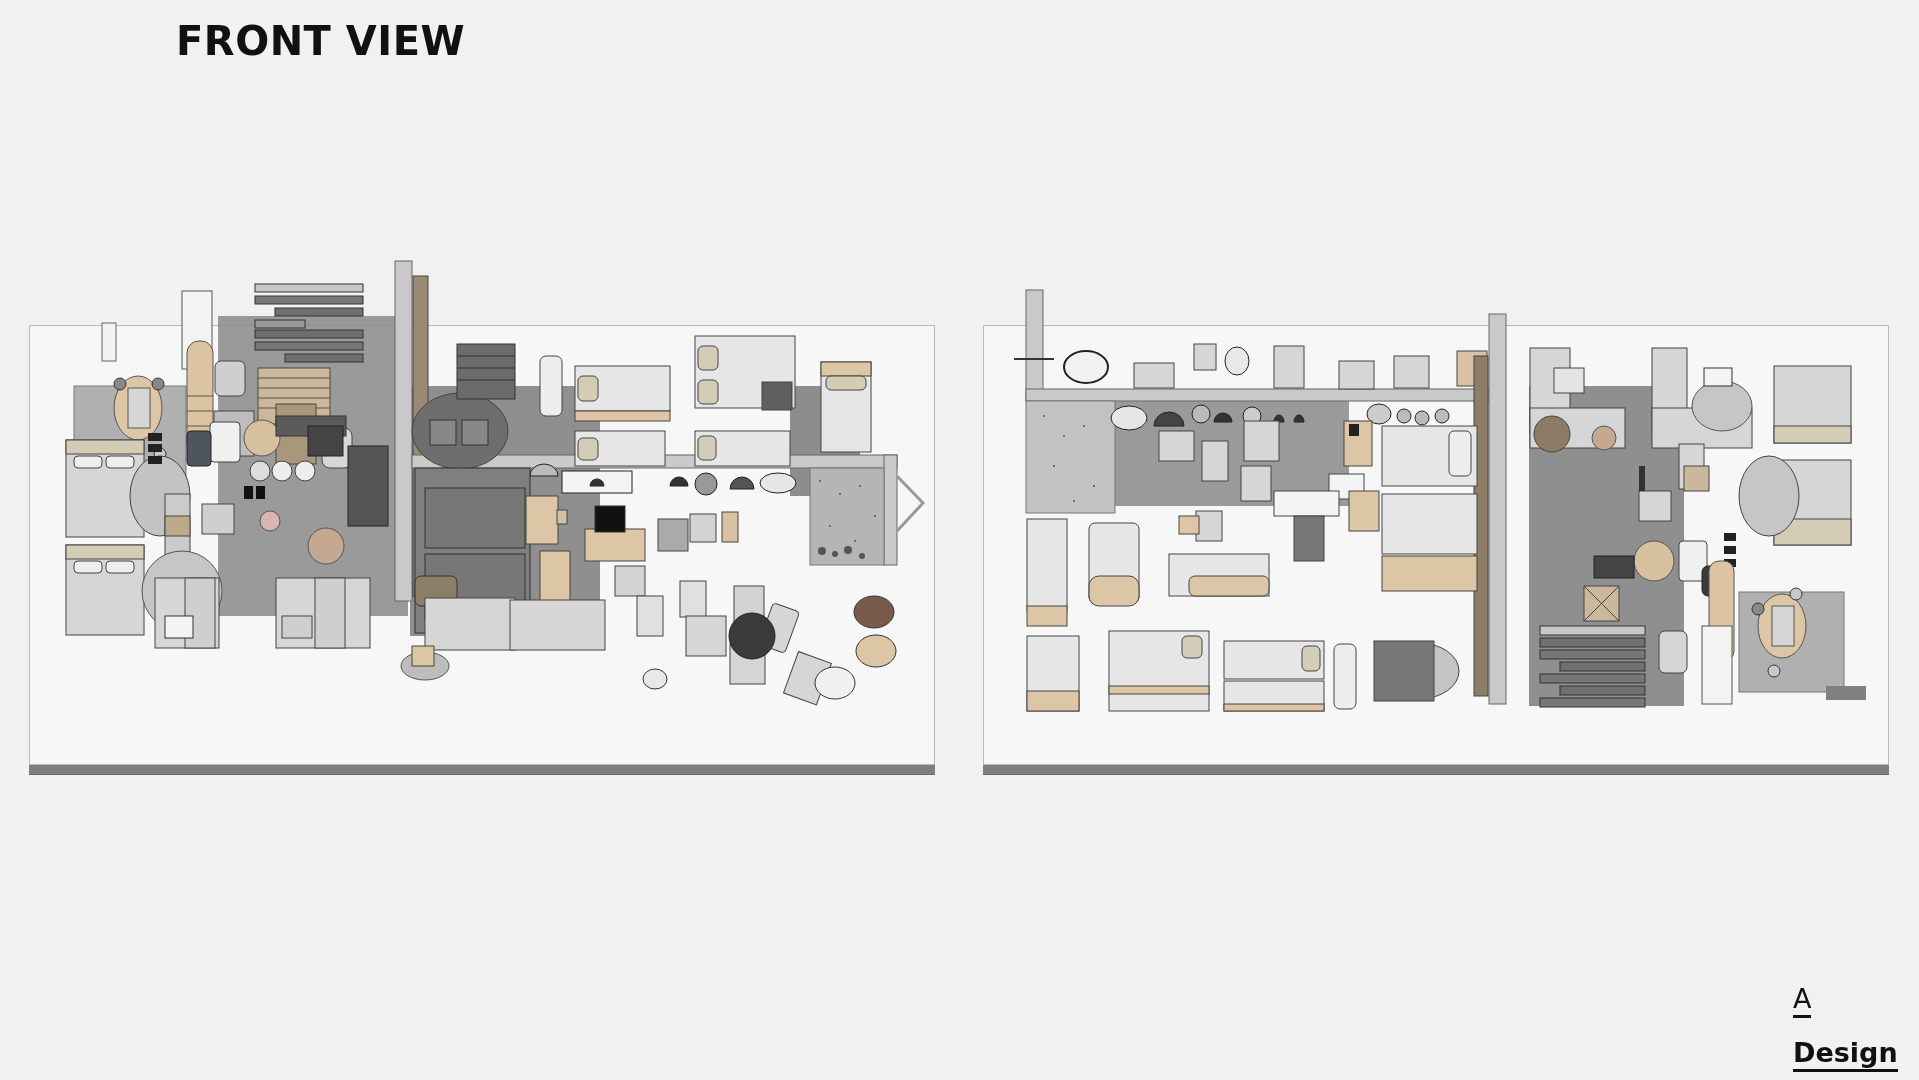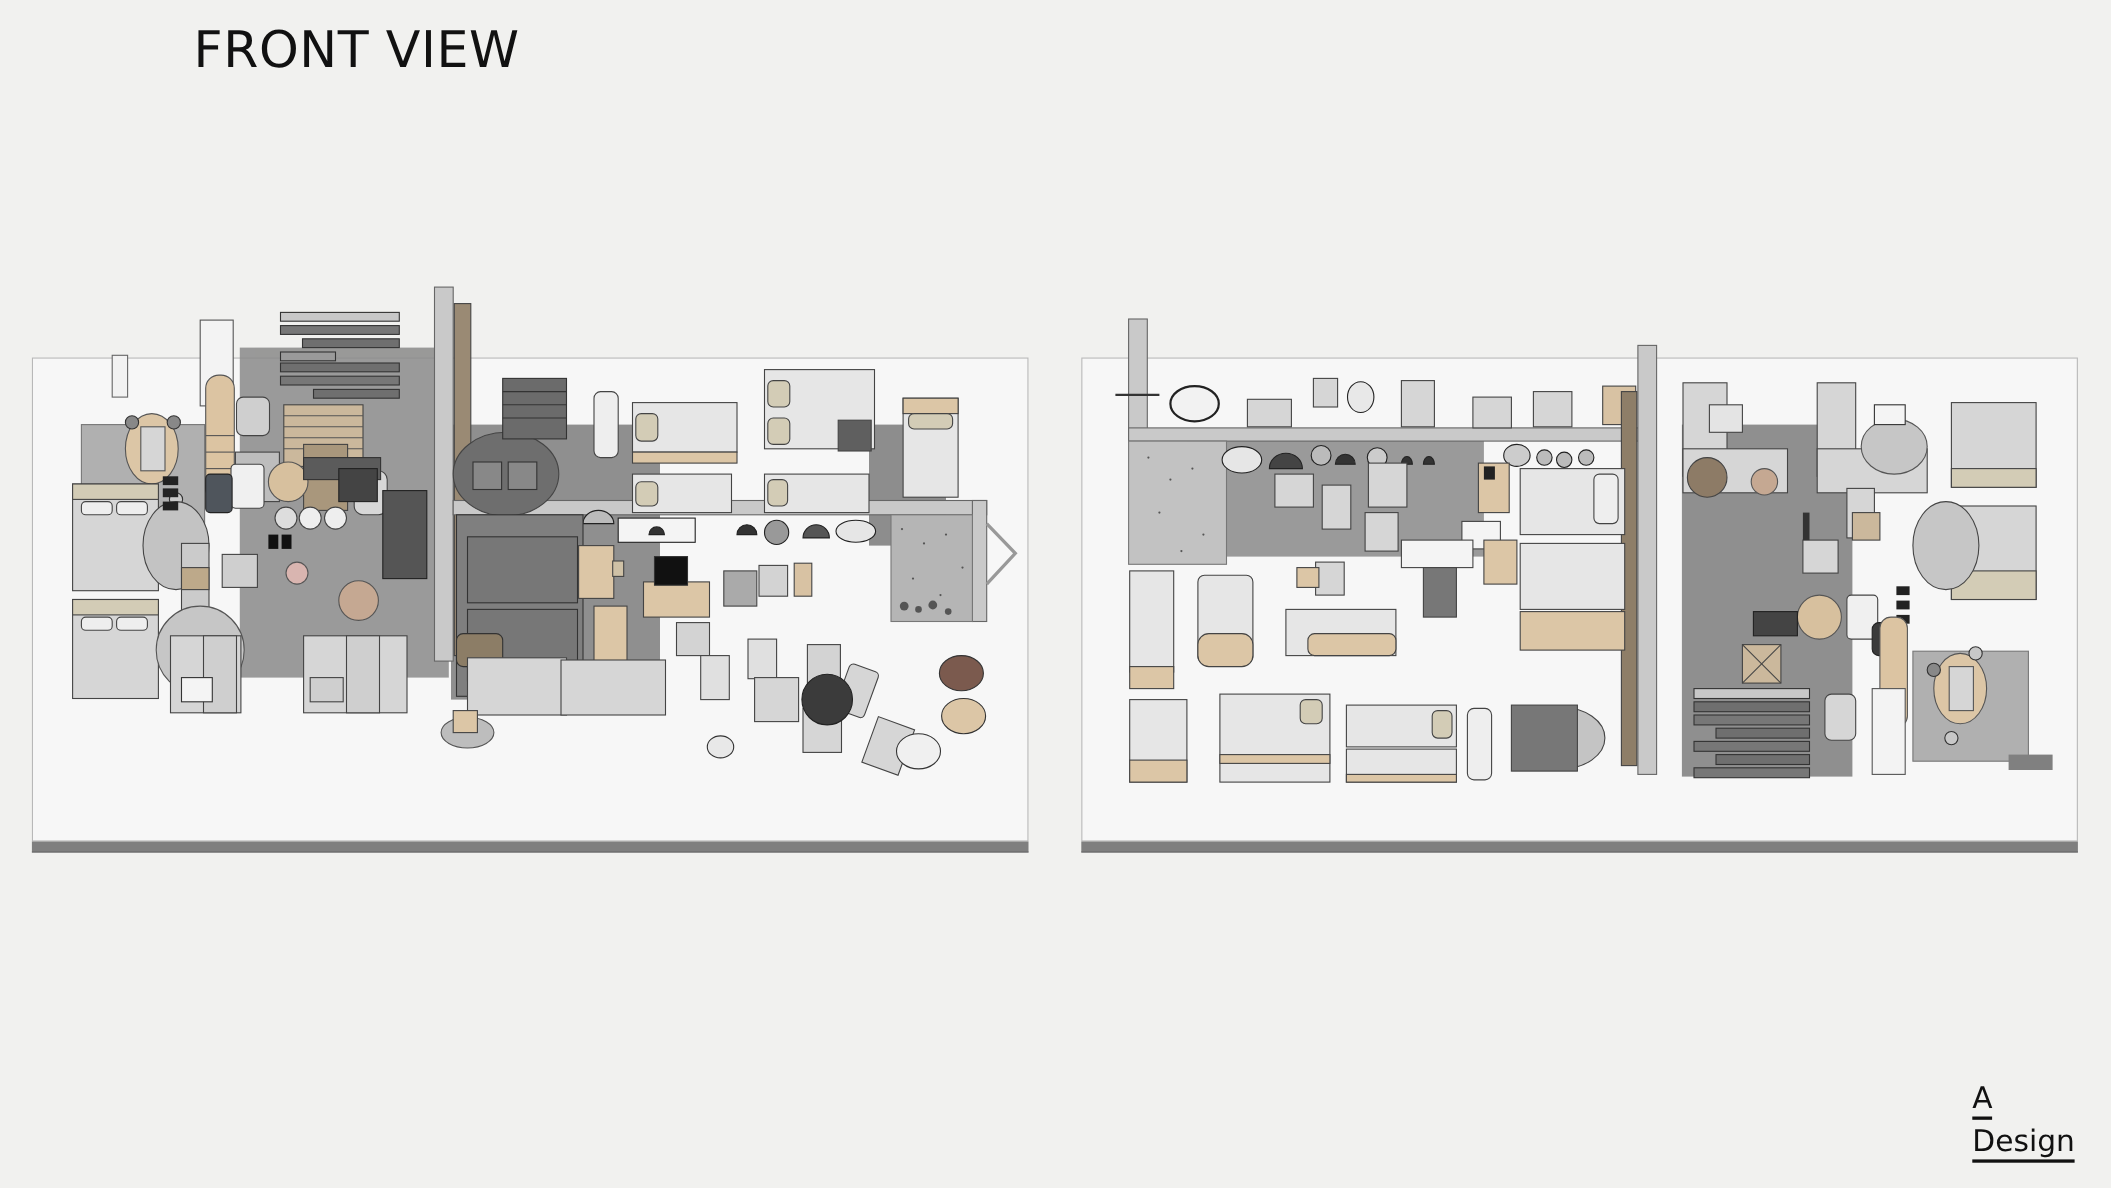--- a/index.html
+++ b/index.html
@@ -1,23 +1,23 @@
 <!DOCTYPE html>
 <html><head>
 <meta charset="utf-8">
 <style>
   html, body { margin:0; padding:0; }
   body { width:1919px; height:1080px; background:#f1f1ef; position:relative; overflow:hidden; font-family:"DejaVu Sans", sans-serif; }
-  .title { position:absolute; left:176px; top:18px; font-family:"DejaVu Sans", sans-serif; font-weight:normal; font-size:46px; letter-spacing:0.5px; color:#111; }
+  .title { position:absolute; left:176px; top:18px; font-family:"DejaVu Sans", sans-serif; font-weight:bold; font-size:40px; letter-spacing:0.5px; color:#111; }
   .panel { position:absolute; top:325px; height:440px; background:#f7f7f7; border:1px solid #b8b8b8; box-sizing:border-box; }
   .panel-base { position:absolute; top:765px; height:9px; background:#7f7f7f; border-bottom:1px solid #6a6a6a; }
   .panel svg { position:absolute; left:0; top:0; overflow:visible; }
   .logo { position:absolute; left:1793px; top:983px; font-family:"DejaVu Sans", sans-serif; font-size:27px; line-height:32px; color:#111; }
   .logo span { display:block; border-bottom:3px solid #111; width:max-content; }
-  .logo .l2 { margin-top:4px; }
+  .logo .l2 { margin-top:19px;font-weight:bold; }
 </style>
 </head>
 <body>
 
 <div class="title">FRONT VIEW</div>
 
 <div class="panel" style="left:29px; width:906px;">
   <svg width="906" height="440" viewBox="0 0 906 440">
 
     <g fill="#8a8a8a" opacity="0.85">

